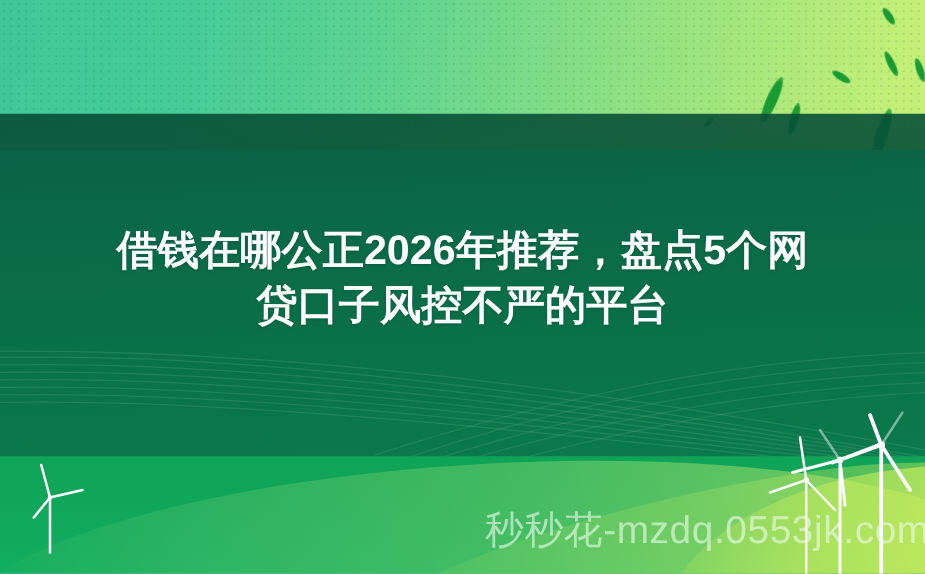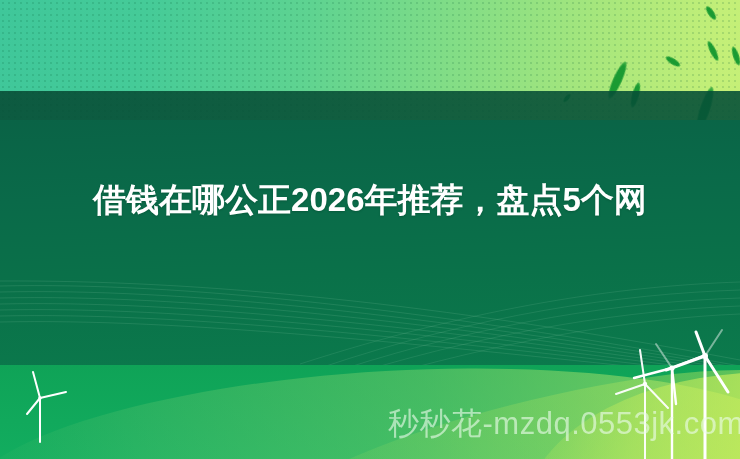--- a/index.html
+++ b/index.html
@@ -219,20 +219,21 @@
         <path d="M740,10 C620,14 480,34 320,88"></path>
         <path d="M740,18 C620,22 490,42 340,90"></path>
         <path d="M740,26 C630,30 500,50 360,92"></path>
         <path d="M740,34 C640,38 520,58 390,94"></path>
       </g>
     </svg>
   </div>
 
   <div class="title-wrap">
     <span class="title-line">借钱在哪公正2026年推荐，盘点5个网</span>
+    <span class="title-line">贷口子风控不严的平台</span>
   </div>
 
   <div class="panel-bottom">
     <div class="wave-light"></div>
     <div class="wave-light2"></div>
     <div class="wave-chartreuse"></div>
   </div>
 
   <div class="turbine" style="left:26px; top:370px; width:60px; height:80px;">
     <svg width="60" height="80" viewBox="0 0 60 80" xmlns="http://www.w3.org/2000/svg">

